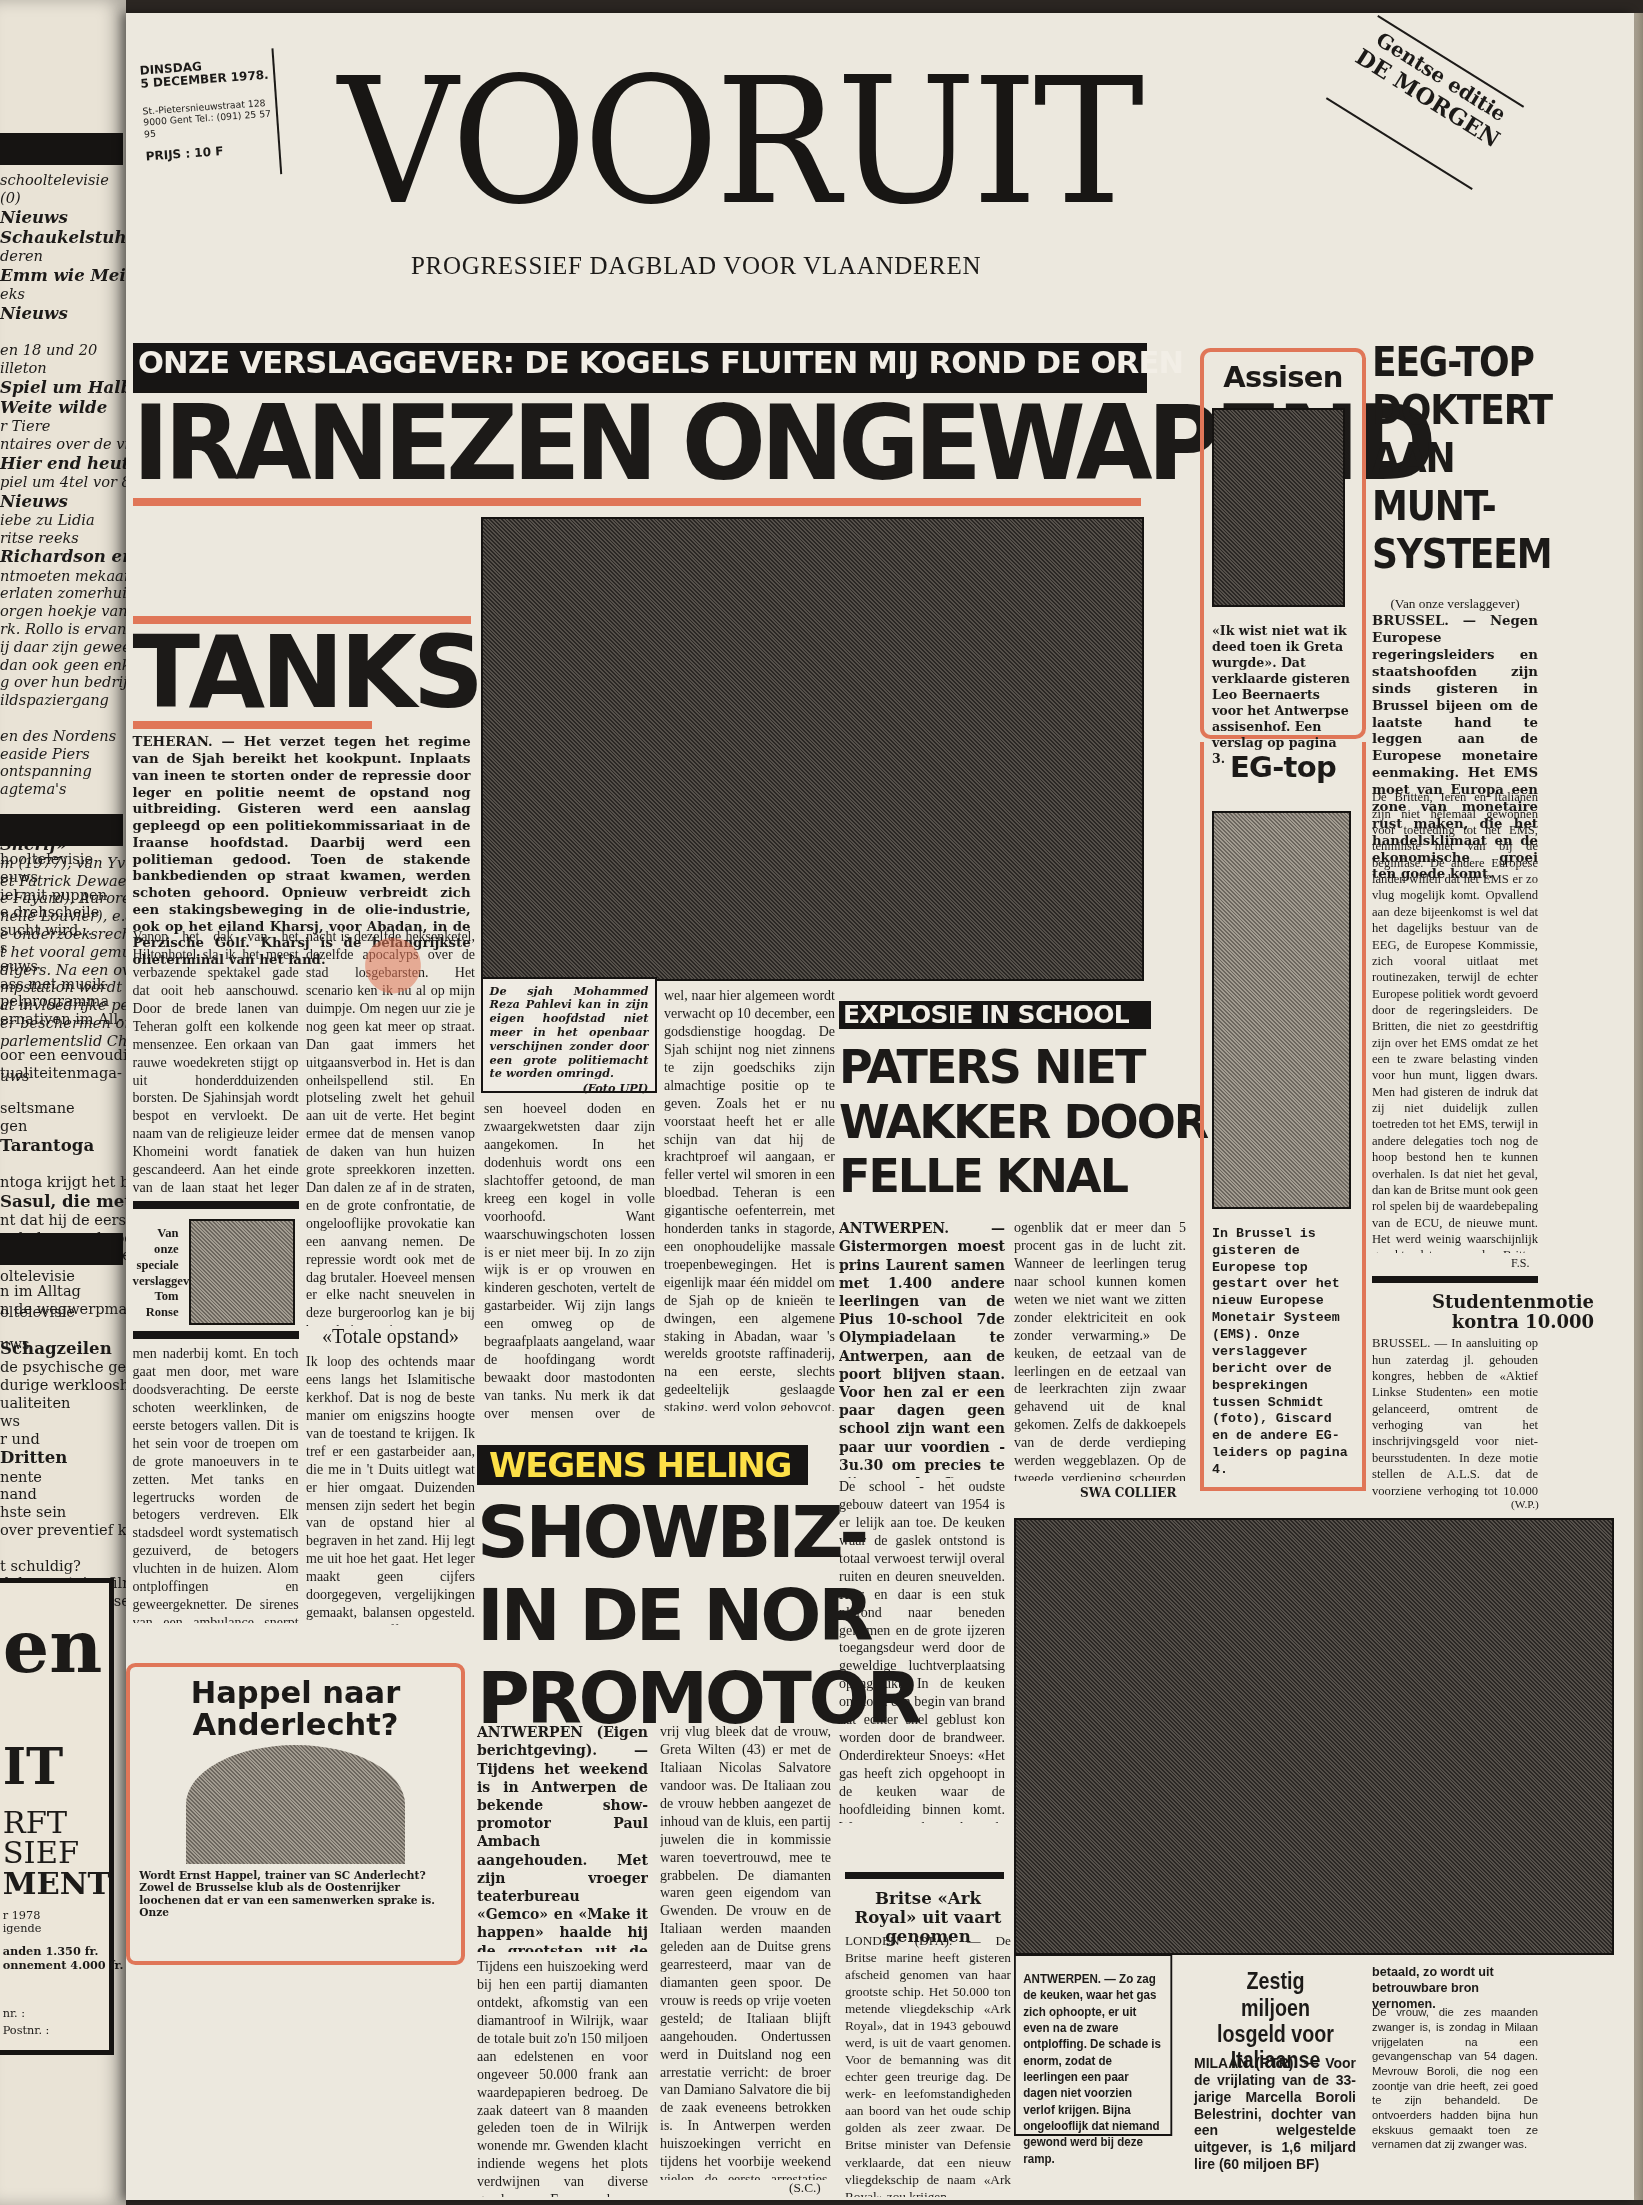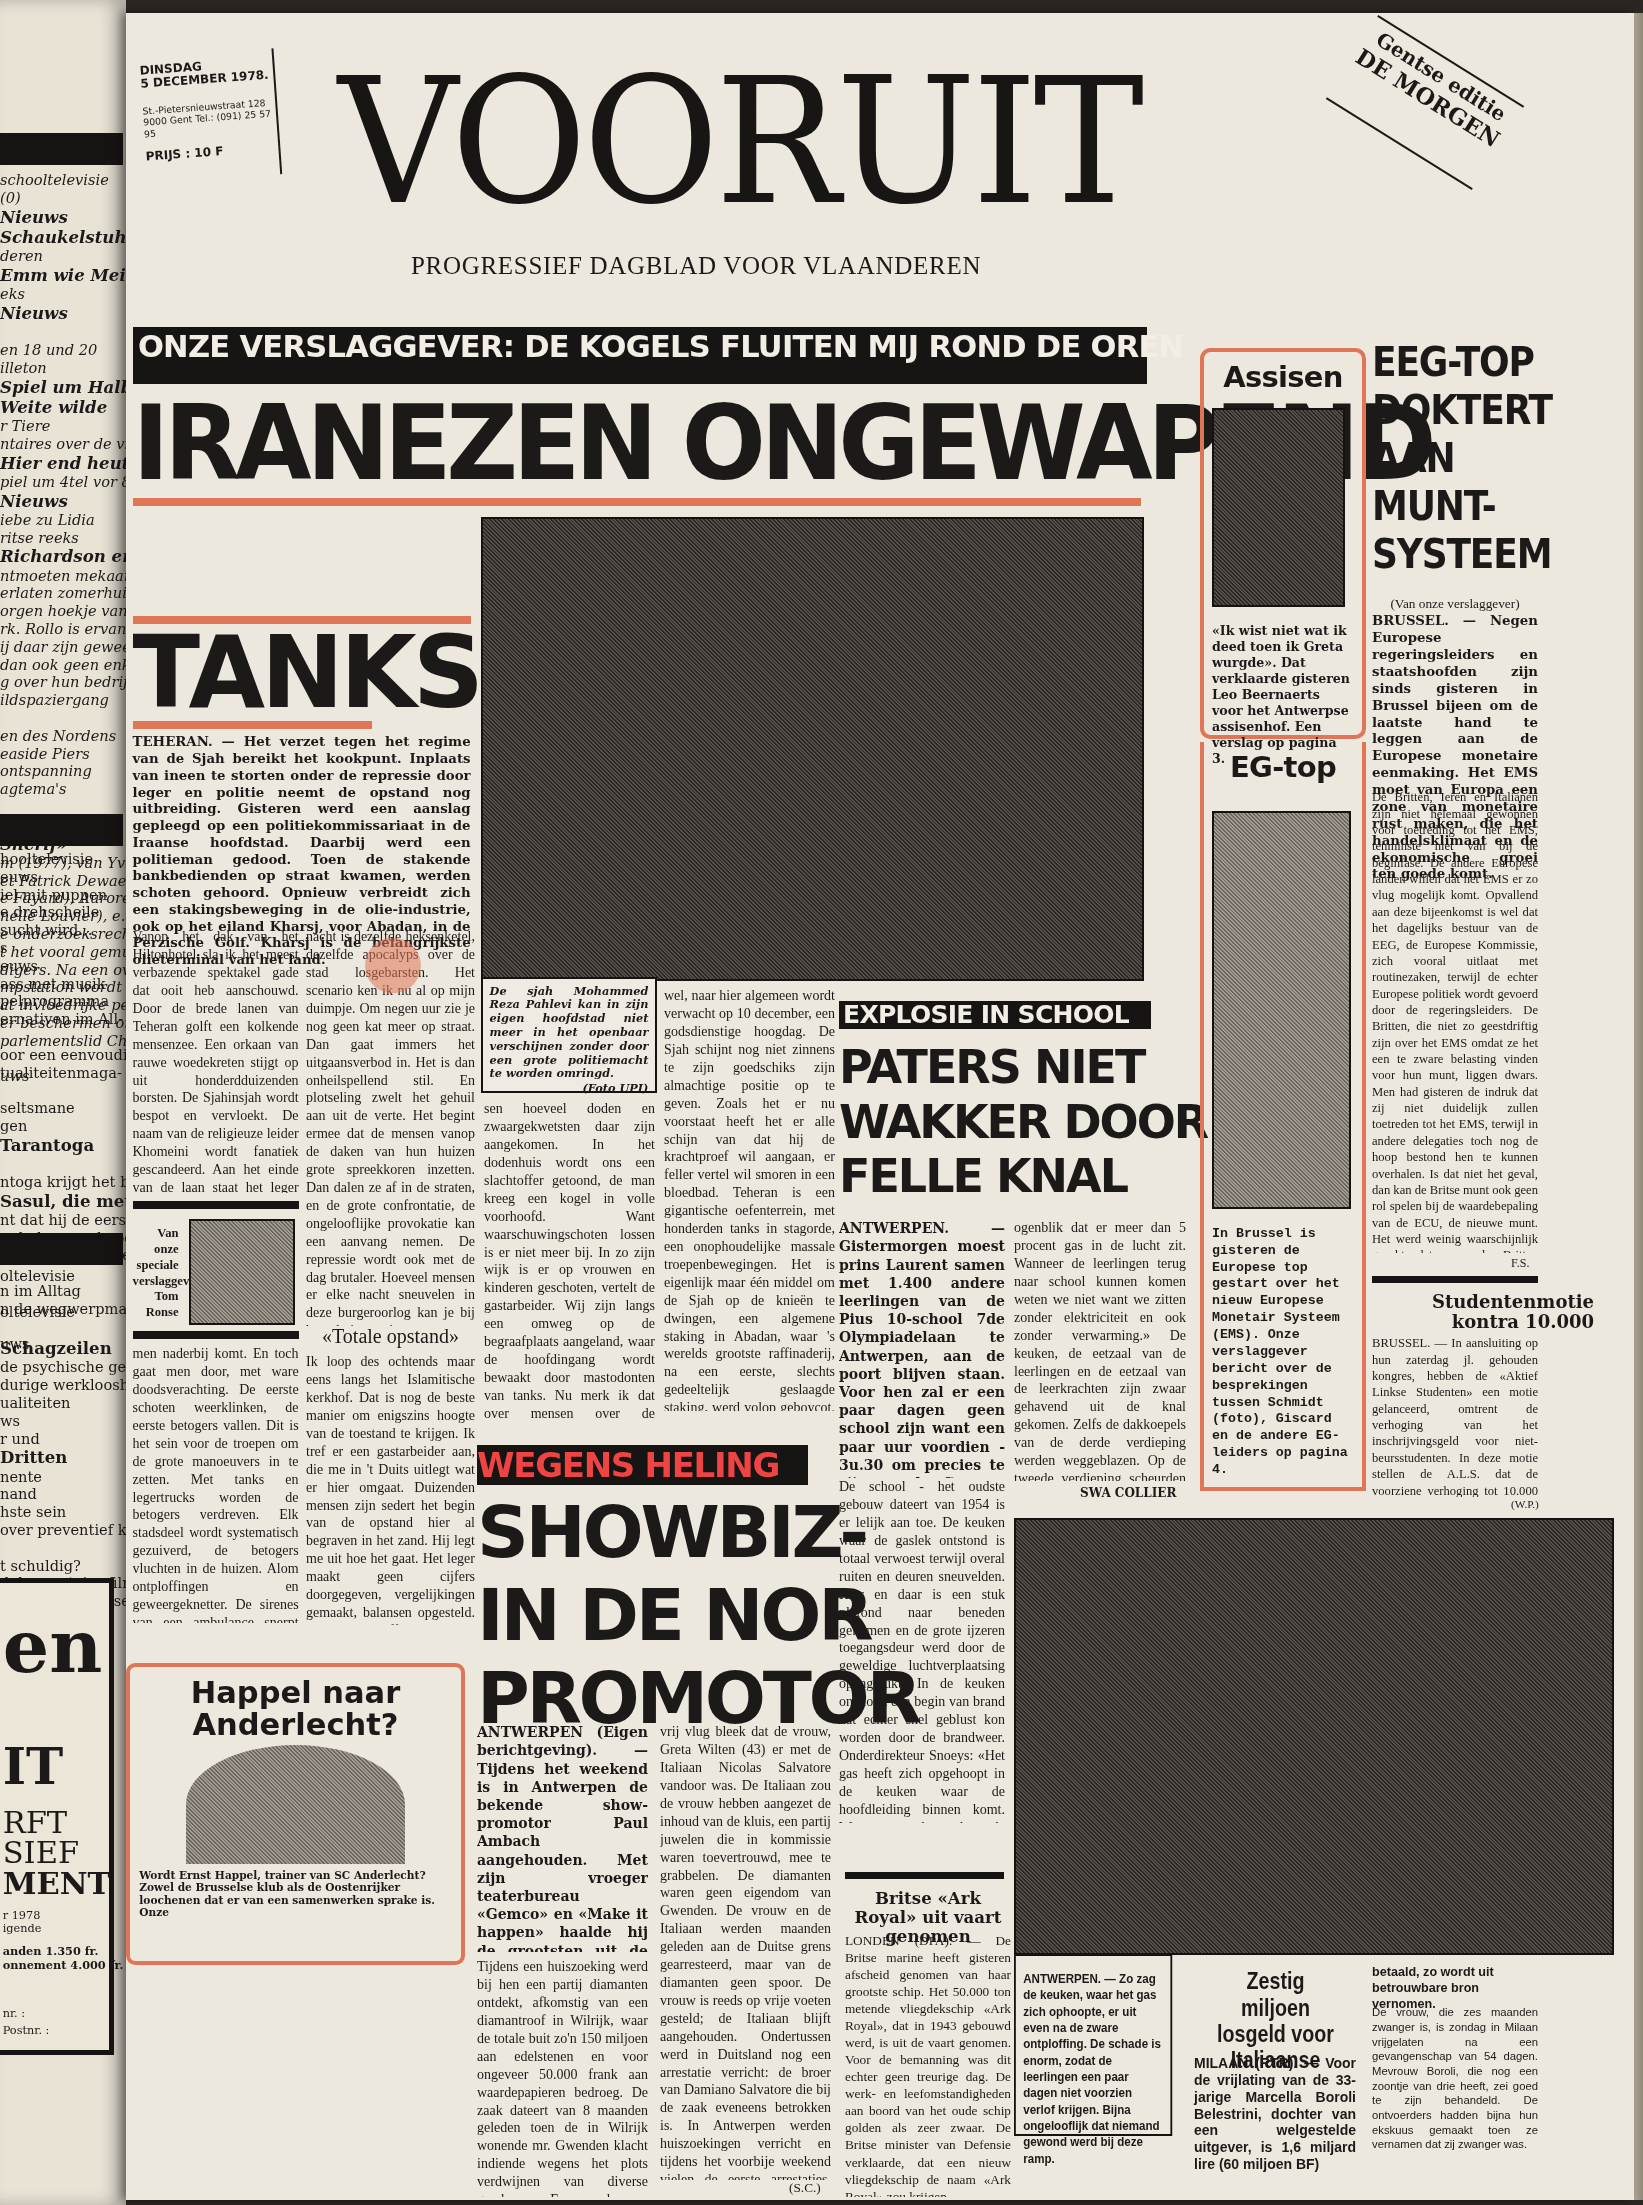--- a/index.html
+++ b/index.html
@@ -176,21 +176,21 @@
     <div class="d2" style="margin-top:0">9000 Gent Tel.: (091) 25 57 95</div>
     <div class="d3">PRIJS : 10 F</div>
   </div>
   <div class="abs masthead-title">VOORUIT</div>
   <div class="abs tagline">PROGRESSIEF DAGBLAD VOOR VLAANDEREN</div>
   <div class="abs edition">
     <div class="e1">Gentse editie</div>
     <div class="e2">DE MORGEN</div>
   </div>
 
-  <div class="abs blackbar" style="left:6.6px;top:314px;width:1014px;height:57px;">
+  <div class="abs blackbar" style="left:6.6px;top:330px;width:1014px;height:50px;">
     <div class="headline-font" style="color:#f2eee6;font-size:30.5px;line-height:40px;padding-left:5.3px;letter-spacing:-0.7px;white-space:nowrap;">ONZE VERSLAGGEVER: DE KOGELS FLUITEN MIJ ROND DE OREN</div>
   </div>
   <div class="abs headline-font" style="left:6.6px;top:378px;font-size:99px;line-height:1;white-space:nowrap;letter-spacing:-5.3px;transform:scaleY(1.05);">IRANEZEN ONGEWAPEND</div>
   <div class="abs redline" style="left:6.6px;top:485px;width:1008px;height:8px;"></div>
   <div class="abs redline" style="left:6.6px;top:603px;width:338px;height:8px;"></div>
   <div class="abs headline-font" style="left:6.6px;top:610px;font-size:99px;line-height:1;letter-spacing:-4px;">TANKS</div>
   <div class="abs redline" style="left:6.6px;top:708px;width:239px;height:8px;"></div>
 
   <div class="abs photo" style="left:355px;top:504px;width:663px;height:464px;"></div>
   <div class="abs" style="left:355px;top:964px;width:176px;height:116px;border:2.7px solid #151311;background:#efebe3;padding:5.3px 6.6px;">
@@ -226,21 +226,21 @@
   </div>
   <div class="abs bold-text" style="left:713px;top:1206px;width:166px;font-size:14px;height:259px;overflow:hidden;">ANTWERPEN. — Gistermorgen moest prins Laurent samen met 1.400 andere leerlingen van de Pius 10-school 7de Olympiadelaan te Antwerpen, aan de poort blijven staan. Voor hen zal er een paar dagen geen school zijn want een paar uur voordien - 3u.30 om precies te zijn - heeft een geweldige gasontploffing een groot deel van de school verwoest. Op dat ogenblik sliepen er drie priesters en een werkman in het gebouw. Het gekke is dat drie van de vier bleven voortslapen terwijl de vierde de brandweer verwittigde. Als bij wonder werd niemand gewond.</div>
   <div class="abs body-text" style="left:713px;top:1465px;width:166px;font-size:14px;height:345px;overflow:hidden;">De school - het oudste gebouw dateert van 1954 is er lelijk aan toe. De keuken waar de gaslek ontstond is totaal verwoest terwijl overal ruiten en deuren sneuvelden. Hier en daar is een stuk plafond naar beneden gekomen en de grote ijzeren toegangsdeur werd door de geweldige luchtverplaatsing opengerukt. In de keuken ontstond een begin van brand dat echter snel geblust kon worden door de brandweer. Onderdirekteur Snoeys: «Het gas heeft zich opgehoopt in de keuken waar de hoofdleiding binnen komt. We vermoeden dat de waakvlam van de waterverwarmer het gas doen ontploffen heeft. De mensen van de gas vertelden ons dat er ontploffingsgevaar bestaat op het</div>
   <div class="abs body-text" style="left:888px;top:1206px;width:172px;font-size:14px;height:262px;overflow:hidden;">ogenblik dat er meer dan 5 procent gas in de lucht zit. Wanneer de leerlingen terug naar school kunnen komen weten we niet want we zitten zonder elektriciteit en ook zonder verwarming.» De keuken, de eetzaal van de leerlingen en de eetzaal van de leerkrachten zijn zwaar gehavend uit de knal gekomen. Zelfs de dakkoepels van de derde verdieping werden weggeblazen. Op de tweede verdieping scheurden muren en in alle gangen van het gebouw lagen glas verspreid. Onderdirekteur Snoeys: «Ik versta het niet goed want om 7 u. 's avonds is men in de keuken nog koffie gaan halen en heeft niemand een verdachte gasgeur waargenomen.»</div>
   <div class="abs" style="left:954px;top:1473px;font-family:'DejaVu Serif',serif;font-weight:bold;font-size:12px;">SWA COLLIER</div>
 
   <div class="abs photo" style="left:888px;top:1505px;width:600px;height:437px;"></div>
   <div class="abs" style="left:888px;top:1941px;width:172px;height:182px;border:2.7px solid #151311;padding:14.6px 8px;font-family:'Liberation Sans',sans-serif;font-weight:bold;font-size:12.6px;line-height:1.3;transform:scaleX(0.92);transform-origin:left top;">ANTWERPEN. — Zo zag de keuken, waar het gas zich ophoopte, er uit even na de zware ontploffing. De schade is enorm, zodat de leerlingen een paar dagen niet voorzien verlof krijgen. Bijna ongelooflijk dat niemand gewond werd bij deze ramp.</div>
 
   <div class="abs blackbar" style="left:351px;top:1432px;width:331px;height:40px;">
-    <div class="headline-font" style="color:#ef4444;font-size:34px;line-height:40px;padding-left:0;letter-spacing:-1.3px;white-space:nowrap;">WEGENS HELING</div>
+    <div class="headline-font" style="color:#fde047;font-size:34px;line-height:40px;padding-left:12px;letter-spacing:-1.3px;white-space:nowrap;">WEGENS HELING</div>
   </div>
   <div class="abs headline-font" style="left:351px;top:1478px;font-size:72px;line-height:1.15;letter-spacing:-3.3px;">
     <div>SHOWBIZ-</div>
     <div>IN DE NOR</div>
     <div>PROMOTOR</div>
   </div>
   <div class="abs bold-text" style="left:351px;top:1710px;width:171px;font-size:14px;height:229px;overflow:hidden;">ANTWERPEN (Eigen berichtgeving). — Tijdens het weekend is in Antwerpen de bekende show-promotor Paul Ambach aangehouden. Met zijn vroeger teaterbureau «Gemco» en «Make it happen» haalde hij de grootsten uit de showbiz als de Rolling Stones en Liza Minnelli naar België. Nu is hij samen met zijn vader, de diamantair Jozef Ambach, verdacht van de heling van gestolen diamanten.</div>
   <div class="abs body-text" style="left:351px;top:1945px;width:171px;font-size:14px;height:239px;overflow:hidden;">Tijdens een huiszoeking werd bij hen een partij diamanten ontdekt, afkomstig van een diamantroof in Wilrijk, waar de totale buit zo'n 150 miljoen aan edelstenen en voor ongeveer 50.000 frank aan waardepapieren bedroeg. De zaak dateert van 8 maanden geleden toen de in Wilrijk wonende mr. Gwenden klacht indiende wegens het plots verdwijnen van diverse goederen. Er werd een onderzoek ingesteld naar de vermeende ontvreemding, waarin</div>
   <div class="abs body-text" style="left:534px;top:1710px;width:171px;font-size:14px;height:457px;overflow:hidden;">vrij vlug bleek dat de vrouw, Greta Wilten (43) er met de Italiaan Nicolas Salvatore vandoor was. De Italiaan zou de vrouw hebben aangezet de inhoud van de kluis, een partij juwelen die in kommissie waren toevertrouwd, mee te grabbelen. De diamanten waren geen eigendom van Gwenden. De vrouw en de Italiaan werden maanden geleden aan de Duitse grens gearresteerd, maar van de diamanten geen spoor. De vrouw is reeds op vrije voeten gesteld; de Italiaan blijft aangehouden. Ondertussen werd in Duitsland nog een arrestatie verricht: de broer van Damiano Salvatore die bij de zaak eveneens betrokken is. In Antwerpen werden huiszoekingen verricht en tijdens het voorbije weekend vielen de eerste arrestaties. Bij de vrouw werden diamanten gevonden en zijn zoon Paul Ambach sinds jaren popkoncerten organiseert. Verwacht wordt dat de eerstvolgende dagen nog meer arrestaties zullen volgen.</div>
   <div class="abs" style="left:663px;top:2167px;font-family:'Liberation Serif',serif;font-size:13.3px;">(S.C.)</div>

